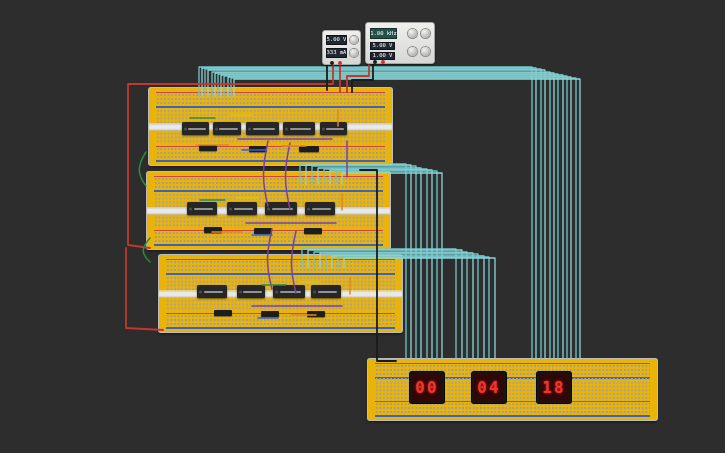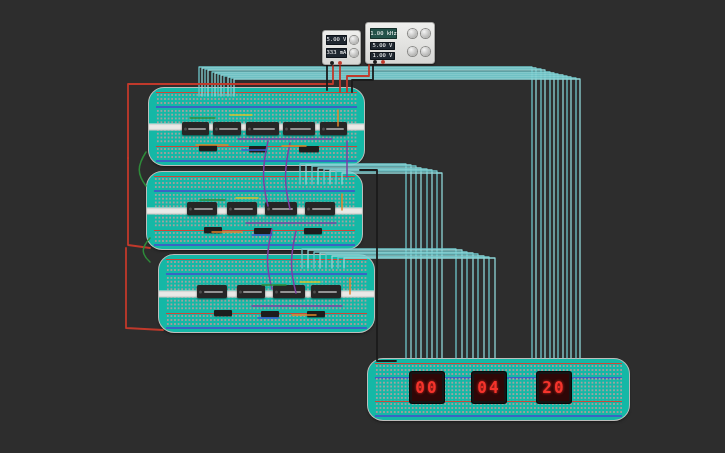--- a/index.html
+++ b/index.html
@@ -1,21 +1,21 @@
 <!DOCTYPE html>
 <html><head>
 <meta charset="utf-8">
 <style>
   html,body{margin:0;padding:0;background:#2d2d2d;}
   .stage{position:relative;width:725px;height:453px;background:#2d2d2d;overflow:hidden;
          font-family:"DejaVu Sans",sans-serif;}
 
   
-  .breadboard{position:absolute;background:#14b8a6;border-radius:15px;z-index:1;
-              box-shadow:0 0 0 1px #bdbdbb,0 2px 3px rgba(0,0,0,.5);}
+  .breadboard{position:absolute;background:#eab308;border-radius:2px;z-index:1;
+              box-shadow:0 0 0 1px #bdbdbb,0 2px 3px rgba(0,0,0,.5);padding-left:28px;}
   .rail{position:absolute;left:7px;right:7px;height:11px;
         background-image:radial-gradient(circle,#9e9e9c .7px,transparent 1px);
         background-size:3.6px 4px;background-position:0 3px;}
   .rail::before,.rail::after{content:"";position:absolute;left:0;right:0;height:1.4px;}
   .rail::before{top:-2.5px;background:#cf4536;}
   .rail::after{bottom:-2.5px;background:#3a64c4;}
   .rail-top{top:6px;}
   .rail-bottom{bottom:6px;}
   .grid{position:absolute;left:7px;right:7px;top:21px;bottom:21px;
         background-image:radial-gradient(circle,#a2a2a0 .7px,transparent 1px);
@@ -135,21 +135,21 @@
     <div class="rail rail-bottom"></div>
     <div class="parts-layer"></div>
 
     <div class="sseg" style="left:42px;top:13px">
       <div class="dval">00</div>
     </div>
     <div class="sseg" style="left:104px;top:13px">
       <div class="dval">04</div>
     </div>
     <div class="sseg" style="left:169px;top:13px">
-      <div class="dval">20</div>
+      <div class="dval">18</div>
     </div>
   </div>
 
   <svg class="wires" id="wires" viewBox="0 0 725 453">
       <path d="M199,96 L199,67 L532,67 L532,358" stroke="#6fc7cb" stroke-width="1.3" fill="none" stroke-linecap="round" stroke-linejoin="round"></path>
       <path d="M202,96 L202,68 L536,68 L536,358" stroke="#8fd6d8" stroke-width="1.3" fill="none" stroke-linecap="round" stroke-linejoin="round"></path>
       <path d="M205,96 L205,69 L541,69 L541,358" stroke="#6fc7cb" stroke-width="1.3" fill="none" stroke-linecap="round" stroke-linejoin="round"></path>
       <path d="M208,96 L208,70 L545,70 L545,358" stroke="#8fd6d8" stroke-width="1.3" fill="none" stroke-linecap="round" stroke-linejoin="round"></path>
       <path d="M212,96 L212,72 L550,72 L550,358" stroke="#6fc7cb" stroke-width="1.3" fill="none" stroke-linecap="round" stroke-linejoin="round"></path>
       <path d="M215,96 L215,73 L554,73 L554,358" stroke="#8fd6d8" stroke-width="1.3" fill="none" stroke-linecap="round" stroke-linejoin="round"></path>

